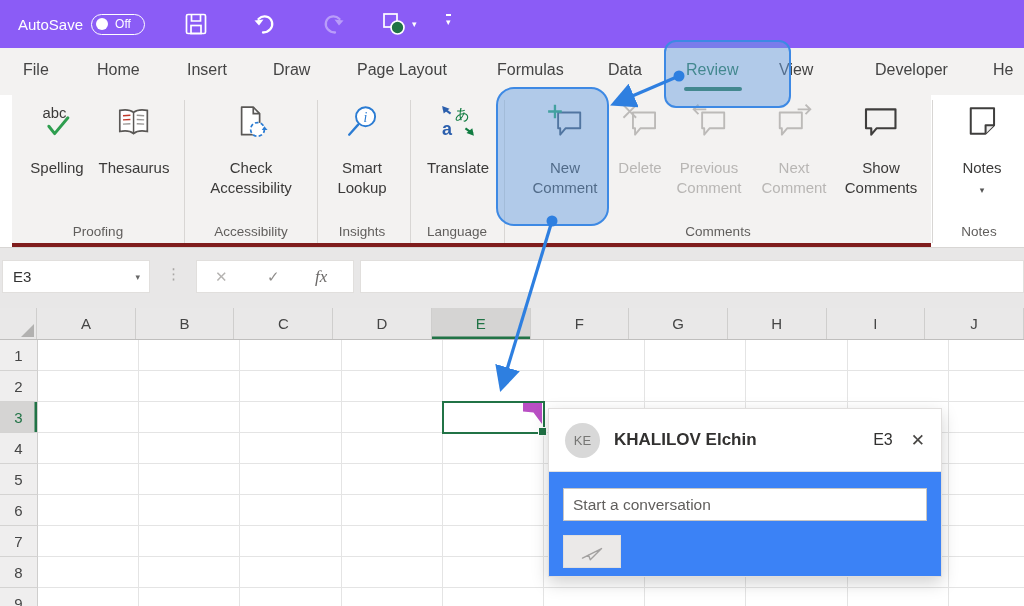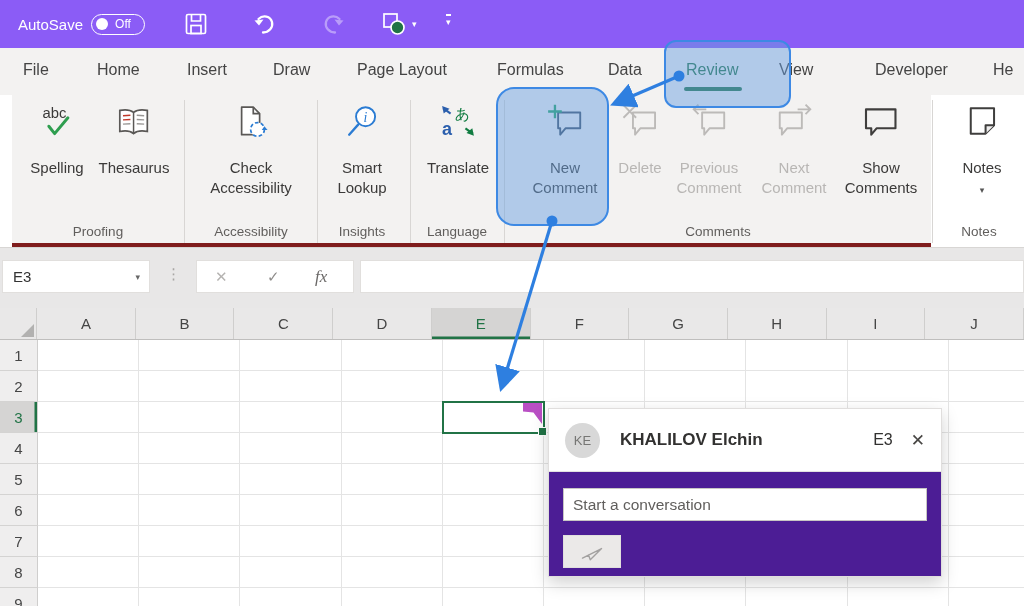--- a/index.html
+++ b/index.html
@@ -64,24 +64,24 @@
   .hl{position:absolute;background:rgba(104,158,224,0.48);border:2.5px solid #3d89e4;box-sizing:border-box;z-index:30;pointer-events:none;}
   .hl-review{left:664px;top:40px;width:127px;height:68px;border-radius:12px;}
   .hl-newcomment{left:496px;top:87px;width:113px;height:139px;border-radius:18px;}
   .arrows{position:absolute;left:0;top:0;width:1024px;height:606px;z-index:40;pointer-events:none;}
 
   
   .popup{position:absolute;left:548px;top:408px;width:394px;height:169px;background:#fff;border:1px solid #e0dedd;
     box-shadow:0 6px 16px rgba(0,0,0,0.18);z-index:50;box-sizing:border-box;}
   .popup-header{position:relative;height:62px;display:flex;align-items:center;padding:0 16px;box-sizing:border-box;}
   .avatar{width:35px;height:35px;border-radius:50%;background:#d8d8d8;color:#767674;font-size:13px;display:flex;align-items:center;justify-content:center;flex:0 0 auto;}
-  .author{margin-left:20px;font-size:17px;font-weight:bold;color:#323130;flex:1 1 auto;white-space:nowrap;overflow:hidden;}
+  .author{margin-left:14px;font-size:17px;font-weight:bold;color:#323130;flex:1 1 auto;white-space:nowrap;overflow:hidden;}
   .cellref{font-size:16px;color:#323130;margin-right:18px;}
   .close-x{font-size:17px;color:#484644;cursor:default;}
-  .popup-body{position:absolute;left:0;top:62px;right:0;bottom:0;background:#4c1d95;border-top:1px solid #e3e2e1;}
+  .popup-body{position:absolute;left:0;top:62px;right:0;bottom:0;background:#3b82f6;border-top:1px solid #e3e2e1;}
   .conv-input{position:absolute;left:14px;top:16px;width:364px;height:33px;box-sizing:border-box;border:1px solid #c8c6c4;background:#fff;
     font-family:"Liberation Sans",sans-serif;font-size:15.5px;color:#323130;padding:0 9px;outline:none;}
   .conv-input::placeholder{color:#605e5c;opacity:1;}
   .send-btn{position:absolute;left:14px;top:63px;width:58px;height:33px;background:#ebe9e8;border:1px solid #e1dfdd;box-sizing:border-box;
     display:flex;align-items:center;justify-content:center;}
 </style>
 </head>
 <body>
 
 <div class="screen">

